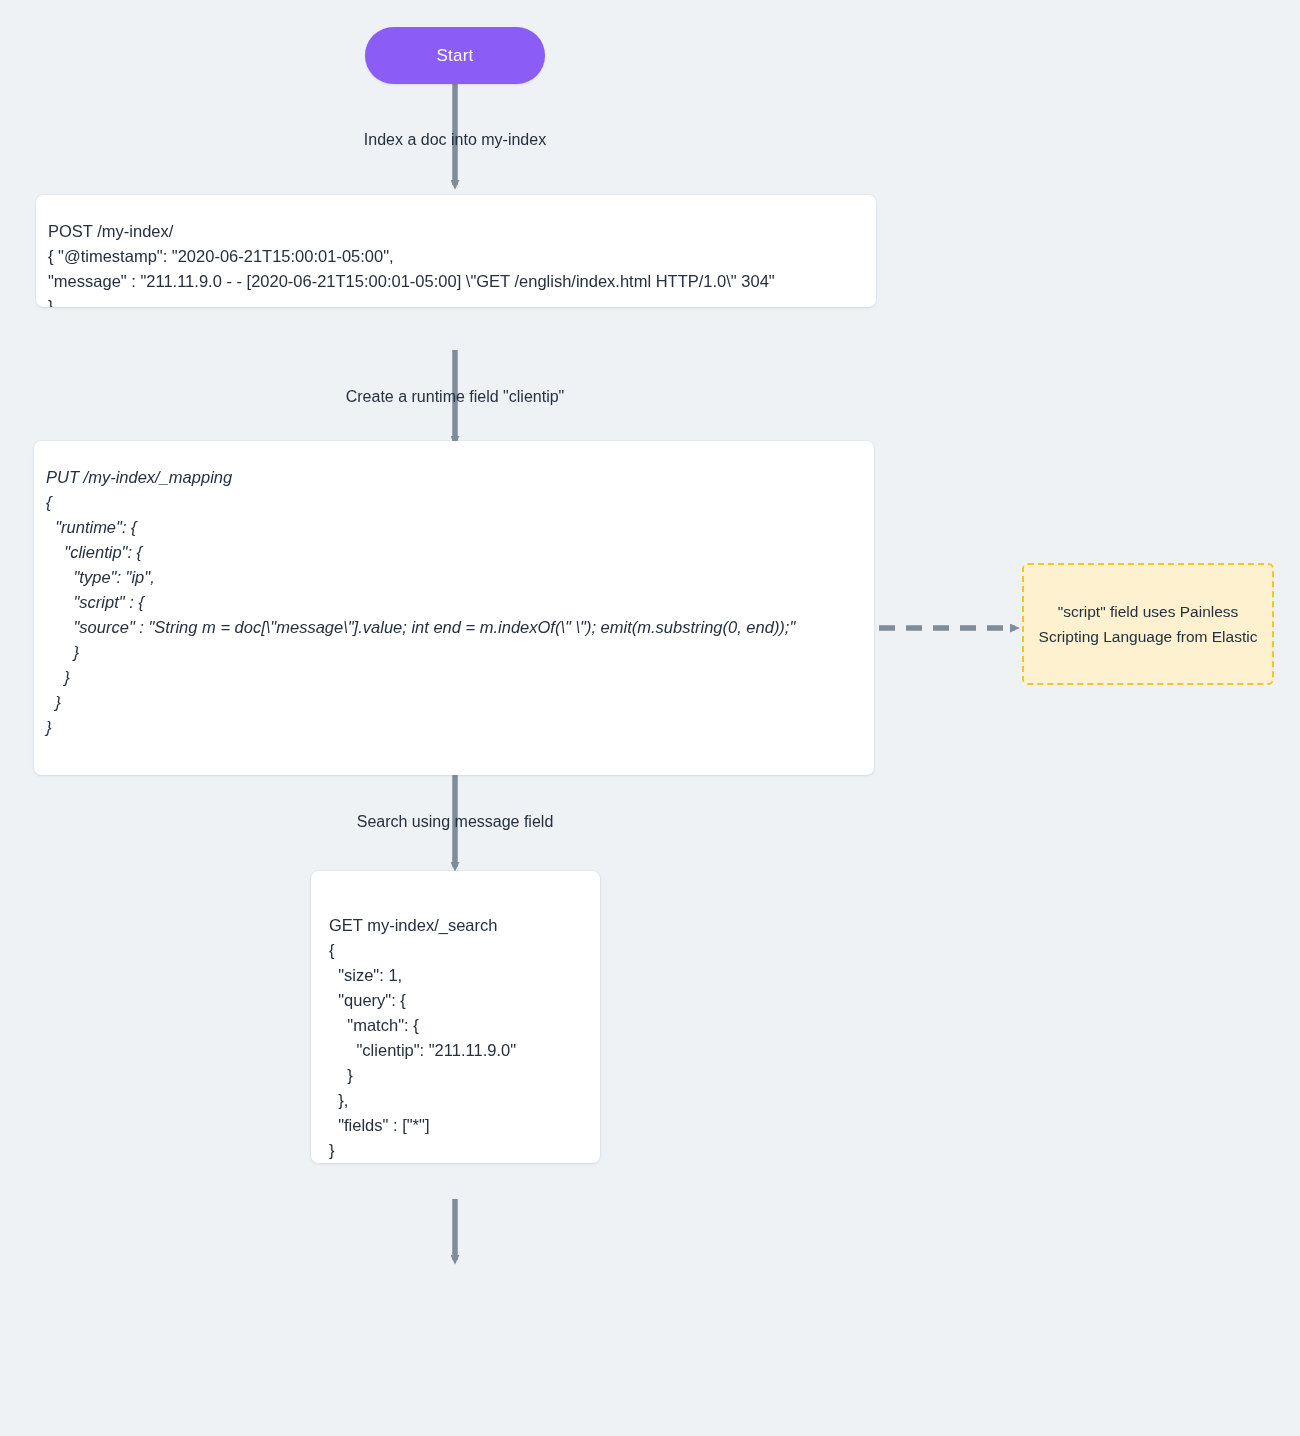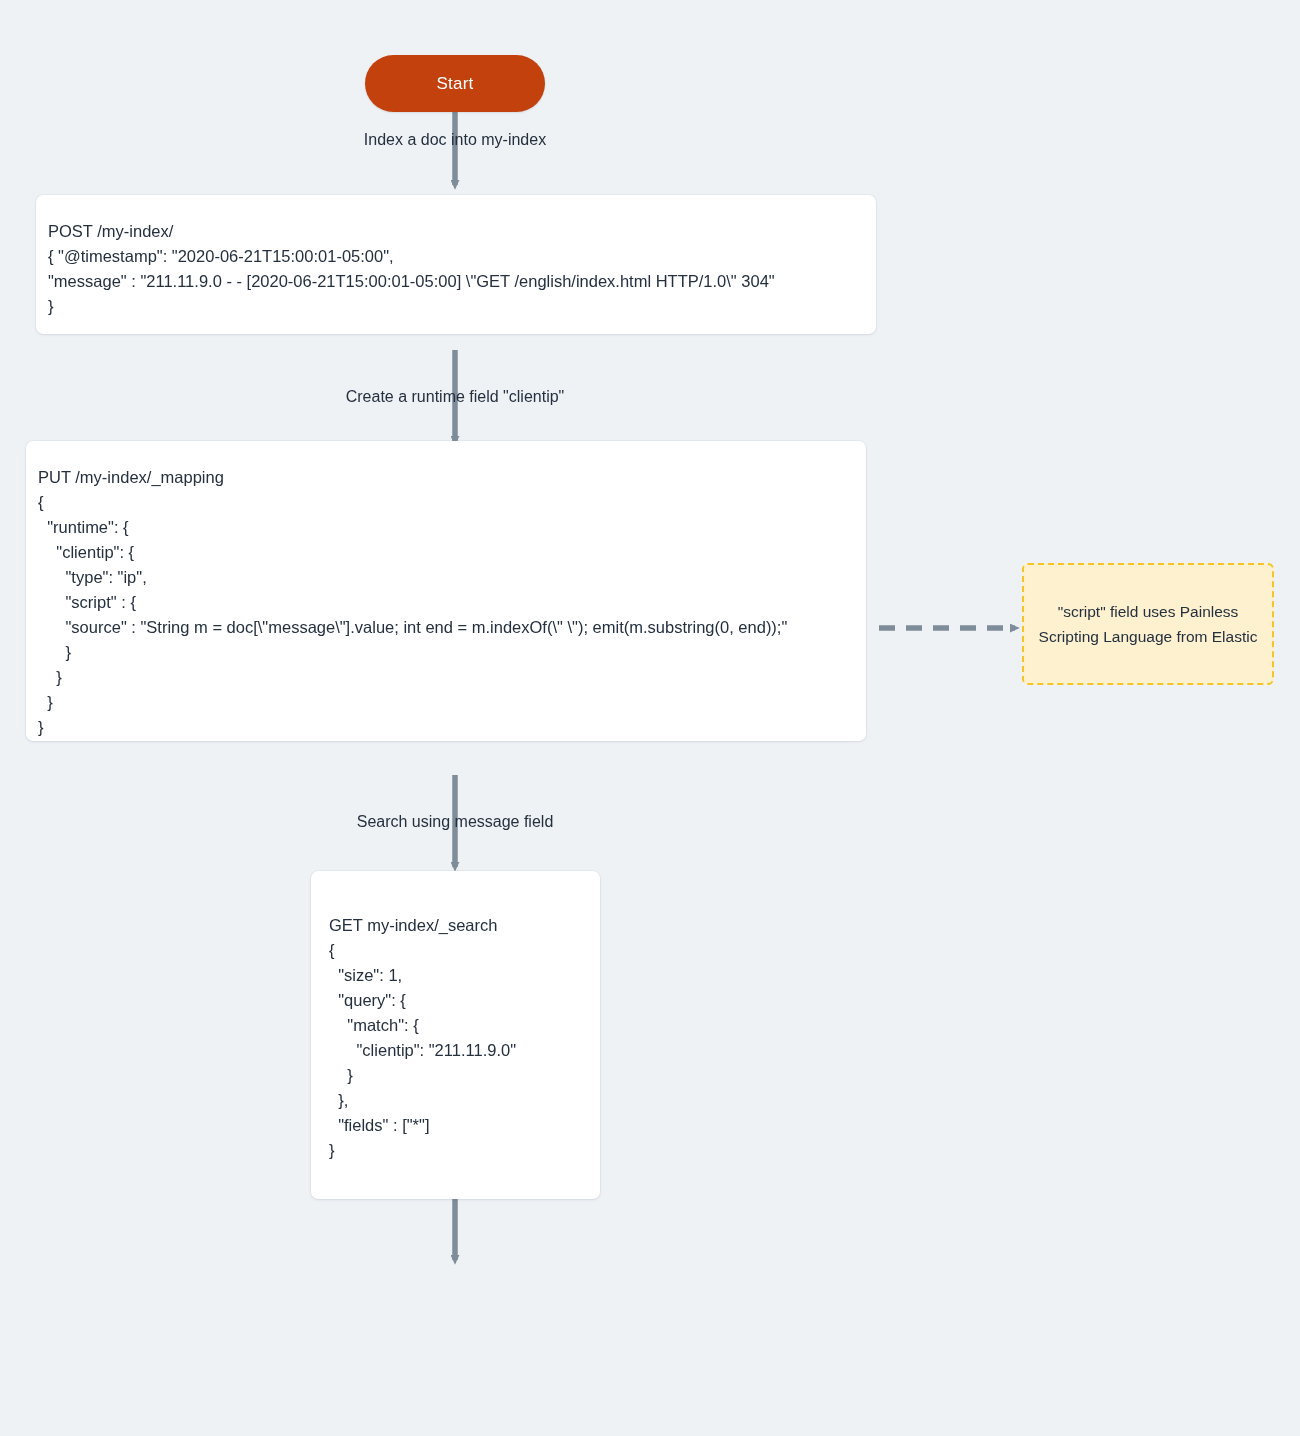--- a/index.html
+++ b/index.html
@@ -19,30 +19,29 @@
 
   #canvas {
     position: relative;
     width: 1300px;
     height: 1436px;
   }
 
   
   .capsule {
     position: absolute;
-    background: #c2410c;
+    background: #8b5cf6;
     border-radius: 40px;
     display: flex;
     align-items: center;
     justify-content: center;
     color: #ffffff;
     font-size: 17px;
     letter-spacing: 0.2px;
     box-shadow: 0 1px 2px rgba(40,60,90,0.12);
-    margin-top: 28px;
   }
 
   
   .codebox {
     position: absolute;
     background: #ffffff;
     border-radius: 7px;
     box-shadow: 0 1px 3px rgba(40,60,90,0.10), 0 0 0 0.5px rgba(150,165,180,0.18);
     padding: 24px 18px 22px 12px;
     overflow: hidden;
@@ -125,50 +124,50 @@
       <line x1="455" y1="1199" x2="455" y2="1260" stroke="#7f8c99" stroke-width="5.5" marker-end="url(#arrowhead)"></line>
     </g>
   </svg>
 
   <div class="capsule" style="left:365px; top:27px; width:180px; height:57px;">
     <span>Start</span>
   </div>
 
   <div class="edge-label" style="left:455px; top:131px;">Index a doc into my-index</div>
 
-  <div class="codebox" style="left:36px; top:195px; width:840px; height:139px;">
+  <div class="codebox" style="left:36px; top:195px; width:840px; height:112px;">
     <pre class="code">POST /my-index/
 { "@timestamp": "2020-06-21T15:00:01-05:00",
 "message" : "211.11.9.0 - - [2020-06-21T15:00:01-05:00] \"GET /english/index.html HTTP/1.0\" 304"
 }</pre>
   </div>
 
   <div class="edge-label" style="left:455px; top:388px;">Create a runtime field "clientip"</div>
 
-  <div class="codebox" style="left:26px; top:441px; width:840px; height:300px;">
+  <div class="codebox" style="left:34px; top:441px; width:840px; height:334px;font-style:italic;">
     <pre class="code">PUT /my-index/_mapping
 {
   "runtime": {
     "clientip": {
       "type": "ip",
       "script" : {
       "source" : "String m = doc[\"message\"].value; int end = m.indexOf(\" \"); emit(m.substring(0, end));"
       }
     }
   }
 }</pre>
   </div>
 
   <div class="notebox" style="left:1022px; top:563px; width:252px; height:122px;">
     <span>"script" field uses Painless Scripting Language from Elastic</span>
   </div>
 
   <div class="edge-label" style="left:455px; top:813px;">Search using message field</div>
 
-  <div class="codebox" style="left:311px; top:871px; width:289px; height:328px; padding:42px 18px 22px 18px;">
+  <div class="codebox" style="left:311px; top:871px; width:289px; height:292px; padding:42px 18px 22px 18px;">
     <pre class="code">GET my-index/_search
 {
   "size": 1,
   "query": {
     "match": {
       "clientip": "211.11.9.0"
     }
   },
   "fields" : ["*"]
 }</pre>

